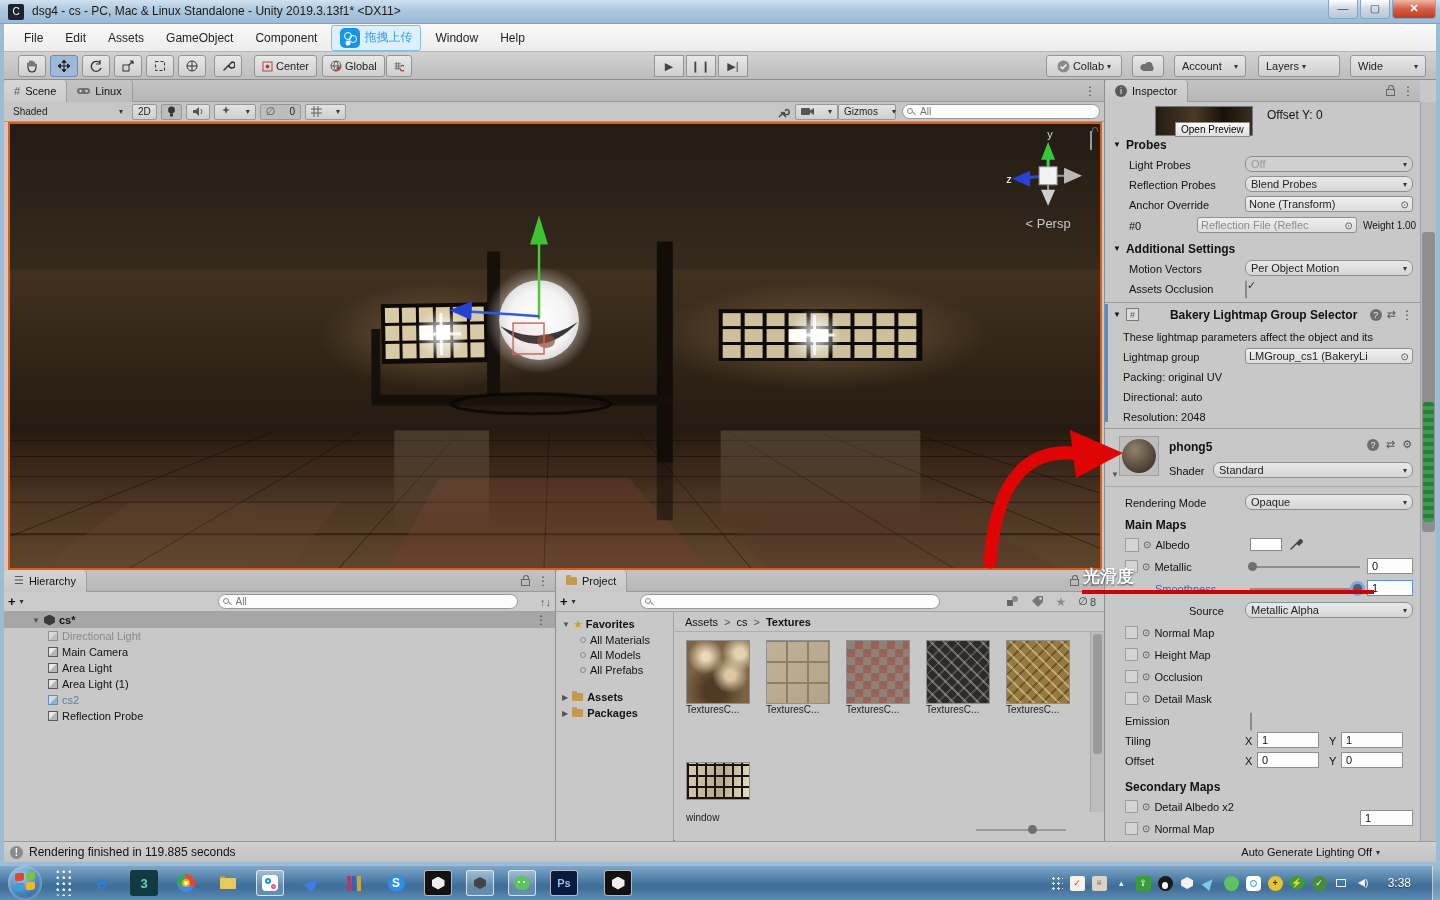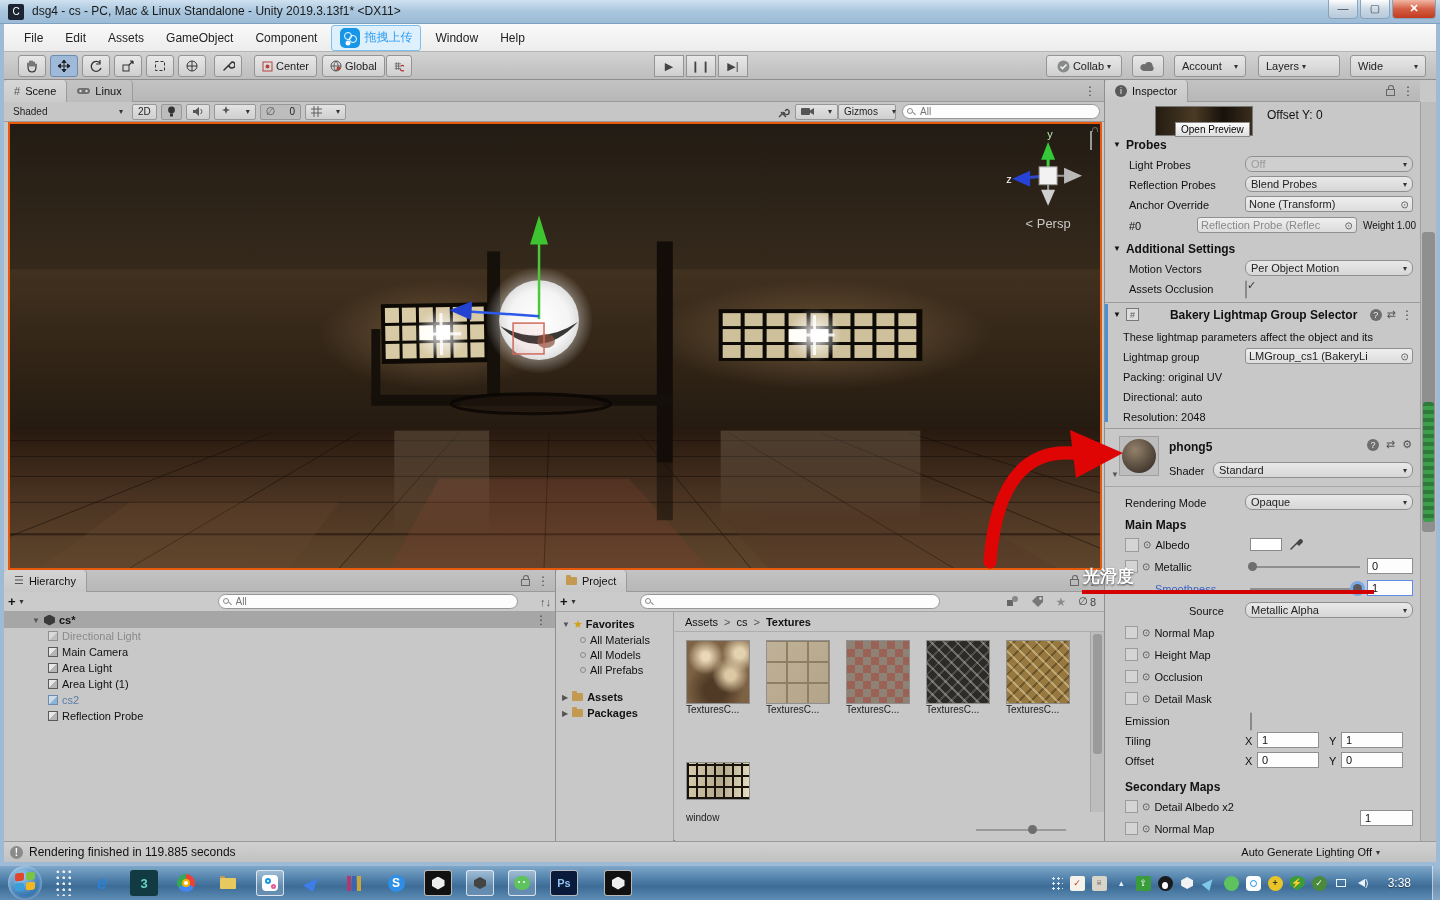--- a/index.html
+++ b/index.html
@@ -667,21 +667,21 @@
         <span>Blend Probes</span>
         <span class="dda">▾</span>
       </div>
     <div class="irow" style="left:24px;top:116px">Anchor Override</div>
     <div class="objf" style="left:140px;top:116px;width:168px">
         <span>None (Transform)</span>
         <span class="pick">⊙</span>
       </div>
     <div class="irow muted" style="left:24px;top:137px">#0</div>
     <div class="objf" style="left:92px;top:137px;width:160px;color:#8a8a8a">
-        <span style="overflow:hidden;white-space:nowrap">Reflection Probe (Reflec</span>
+        <span style="overflow:hidden;white-space:nowrap">Reflection File (Reflec</span>
         <span class="pick">⊙</span>
       </div>
     <div class="irow muted" style="left:258px;top:137px;font-size:10px">Weight 1.00</div>
 
     <div class="irow b" style="left:8px;top:160px;gap:5px">
         <span style="font-size:8px">▼</span>
         <span style="font-size:12px">Additional Settings</span>
       </div>
     <div class="irow" style="left:24px;top:180px">Motion Vectors</div>
     <div class="dd" style="left:140px;top:180px;width:168px">

